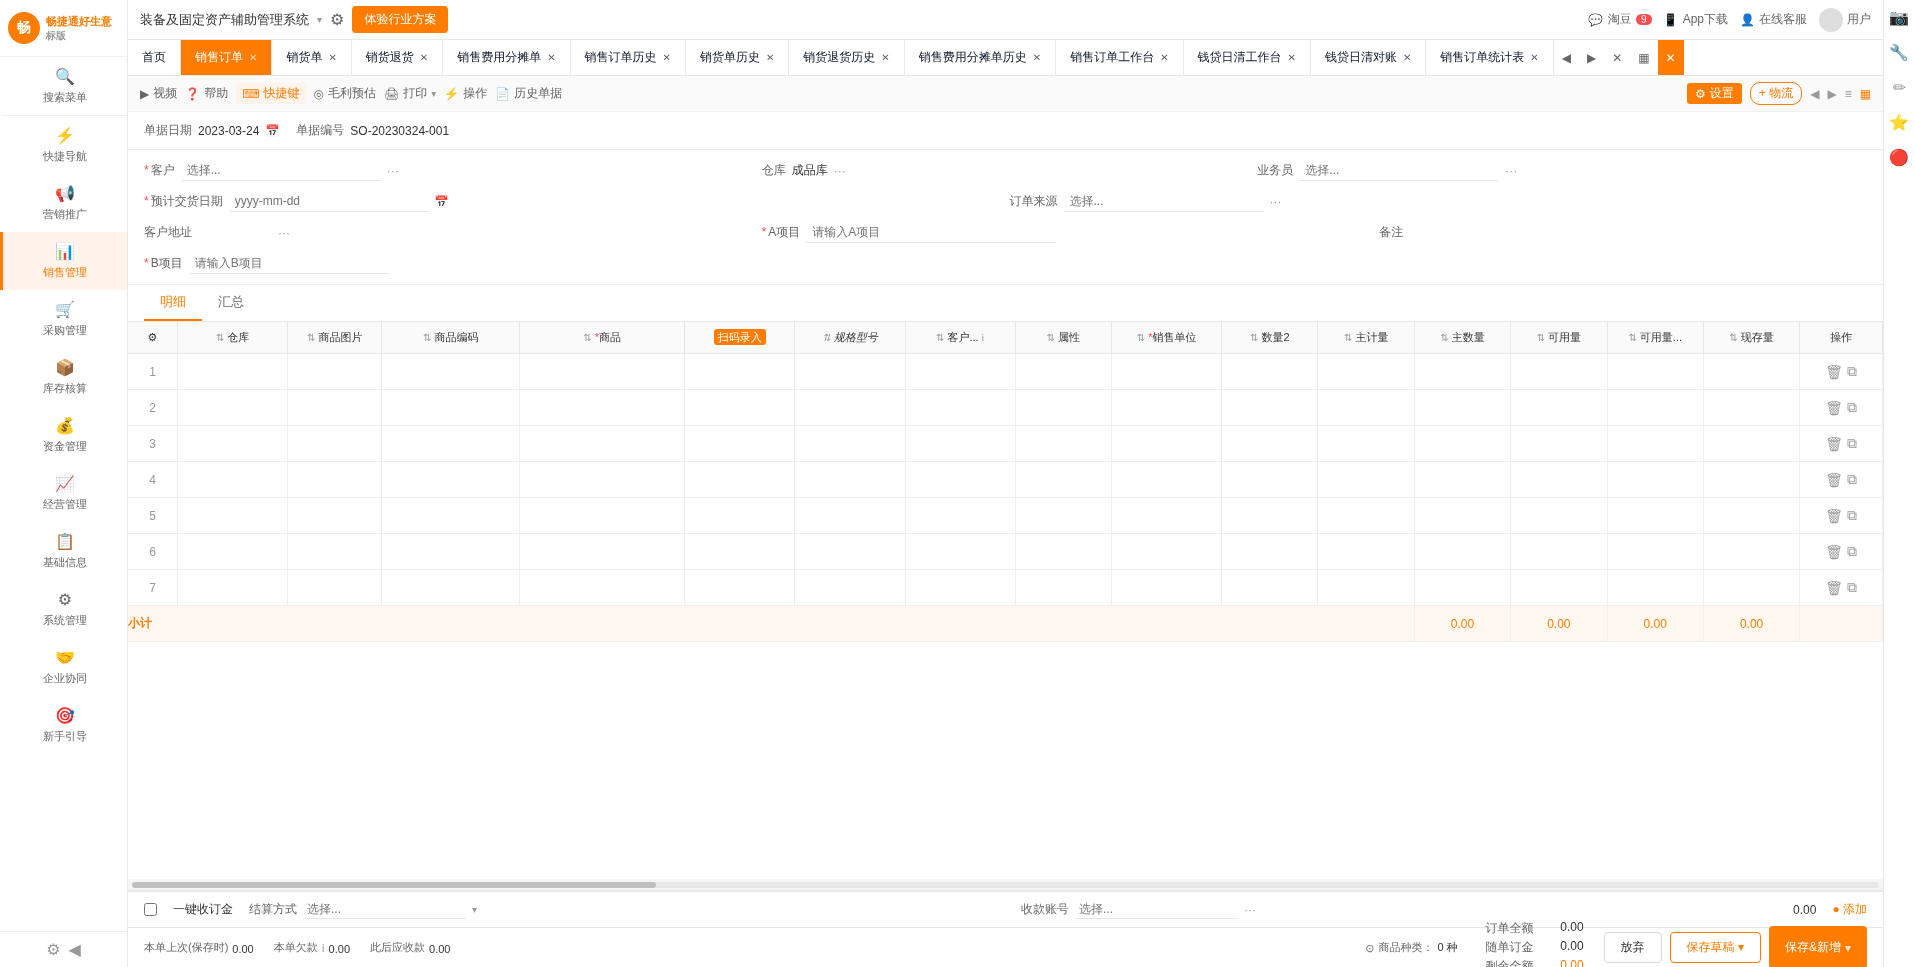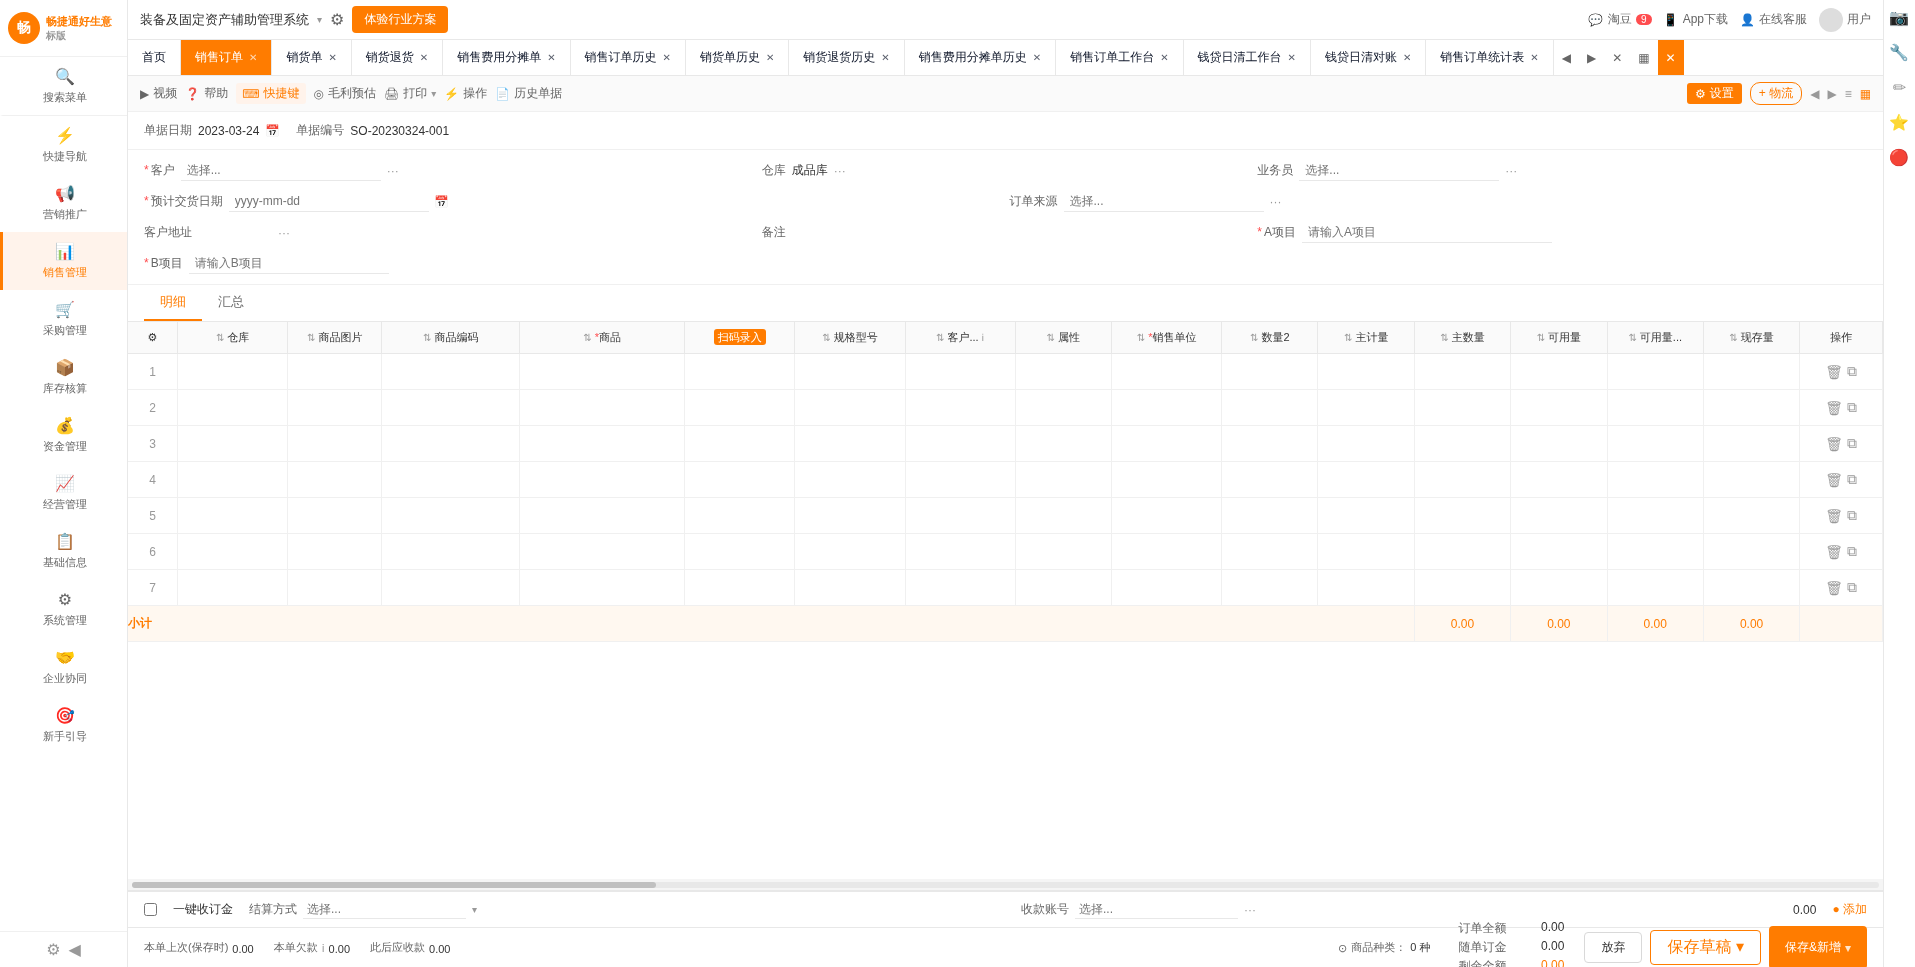--- a/index.html
+++ b/index.html
@@ -93,43 +93,43 @@
     .bottom-input { border: none; border-bottom: 1px solid #e8e8e8; padding: 2px 4px; font-size: 12px; min-width: 80px; outline: none; }
     .add-btn { color: #ff7c00; cursor: pointer; font-size: 12px; }
     .amount-display { color: #333; font-size: 12px; }
 
     
     .footer { height: 40px; background: #fff; display: flex; align-items: center; padding: 0 16px; border-top: 1px solid #e8e8e8; flex-shrink: 0; }
     .footer-item { font-size: 11px; color: #666; margin-right: 20px; display: flex; align-items: flex-end; gap: 4px; }
     .footer-value { color: #333; }
     .footer-right { margin-left: auto; display: flex; align-items: center; gap: 8px; }
     .order-summary { display: flex; flex-direction: column; align-items: flex-end; font-size: 12px; color: #666; gap: 2px; margin-right: 12px; }
-    .order-summary-row { display: flex; gap: 8px; }
+    .order-summary-row { display: flex; }
     .summary-label { color: #666; }
     .summary-value { color: #333; min-width: 50px; text-align: right; }
     .btn-discard { border: 1px solid #d9d9d9; background: #fff; border-radius: 4px; padding: 6px 16px; font-size: 12px; cursor: pointer; color: #333; }
-    .btn-draft { border: 1px solid #ff7c00; background: #fff; color: #ff7c00; border-radius: 4px; padding: 6px 16px; font-size: 16px; cursor: pointer; text-align: center; }
+    .btn-draft { border: 1px solid #ff7c00; background: #fff; color: #ff7c00; border-radius: 4px; padding: 6px 16px; font-size: 12px; cursor: pointer; text-align: center; }
     .btn-save-new { background: #ff7c00; color: #fff; border: none; border-radius: 4px; padding: 13px 16px; font-size: 12px; cursor: pointer; display: flex; align-items: center; gap: 4px; }
 
     
     .right-panel { width: 32px; background: #fff; border-left: 1px solid #e8e8e8; display: flex; flex-direction: column; align-items: center; padding: 8px 0; gap: 16px; flex-shrink: 0; }
     .right-panel-icon { font-size: 16px; color: #999; cursor: pointer; }
     .right-panel-icon.active { color: #ff7c00; }
 
     
     .dropdown-arrow { color: #999; font-size: 10px; }
 
     
     .col-gear { width: 36px; }
     .col-warehouse { width: 80px; }
     .col-image { width: 60px; }
     .col-code { width: 100px; }
     .col-product { width: 120px; }
     .col-scan { width: 80px; }
-    .col-spec { width: 80px; }
+    .col-spec { width: 80px; font-style: italic; }
     .col-customer { width: 80px; }
     .col-attr { width: 70px; }
     .col-unit { width: 80px; }
     .col-qty2 { width: 70px; }
     .col-main-unit { width: 70px; }
     .col-main-qty { width: 70px; }
     .col-avail { width: 70px; }
     .col-avail2 { width: 70px; }
     .col-stock { width: 70px; }
     .col-action { width: 60px; }
@@ -380,26 +380,26 @@
             <span class="form-label">订单来源</span>
             <input class="form-input" type="text" style="min-width: 200px;" placeholder="选择...">
             <span class="ellipsis-btn">···</span>
           </div>
         </div>
         <div class="form-row">
           <div class="form-input-group">
             <span class="form-label">客户地址</span>
             <span class="ellipsis-btn" style="margin-left:80px;">···</span>
           </div>
-          <div class="form-input-group" style="flex:0.8;">
-            <span class="form-label">备注</span>
-          </div>
           <div class="form-input-group">
             <span class="form-label required">A项目</span>
             <input class="form-input" type="text" style="min-width: 250px;" placeholder="请输入A项目">
+          </div>
+          <div class="form-input-group" style="flex:0.8;">
+            <span class="form-label">备注</span>
           </div>
         </div>
         <div class="form-row">
           <div class="form-input-group">
             <span class="form-label required">B项目</span>
             <input class="form-input" type="text" style="min-width: 200px;" placeholder="请输入B项目">
           </div>
         </div>
       </div>
 

